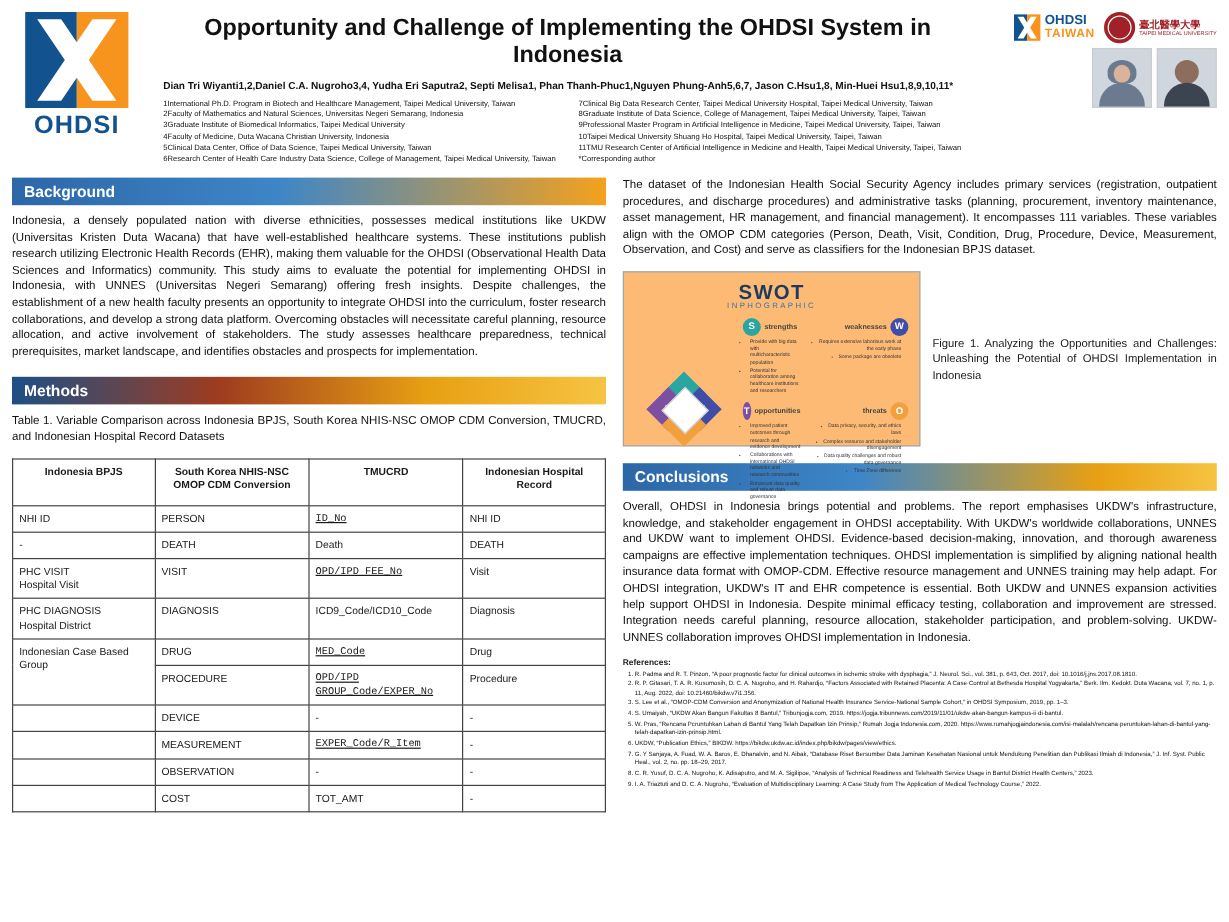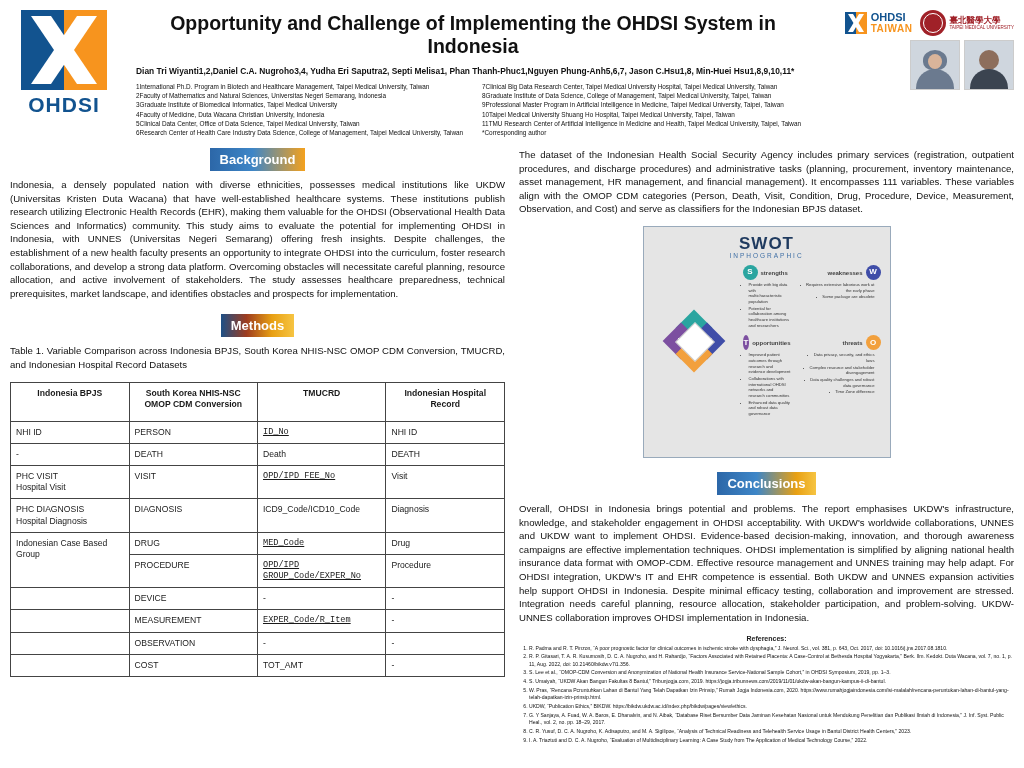--- a/index.html
+++ b/index.html
@@ -197,21 +197,20 @@
   .columns {
     display: flex;
     gap: 14px;
     margin-top: 14px;
     height: 614px;
   }
   .col {
     flex: 1 1 50%;
     display: flex;
     flex-direction: column;
-    align-items: center;
   }
   .sec-head {
     color: #fff;
     font-size: 13px;
     font-weight: bold;
     padding: 4px 10px;
     margin-bottom: 7px;
   }
   .sec-head.grad-blue {
     background: linear-gradient(90deg, #2c67a8 0%, #3e86c7 45%, #f4a11d 100%);
@@ -253,24 +252,24 @@
   
   .fig-row {
     display: flex;
     gap: 10px;
     align-items: center;
     margin-top: 10px;
   }
   .swot-box {
     flex: 0 0 248px;
     border: 1px solid #9ab;
-    background: #e5e5e5;
+    background: #fdba74;
     padding: 6px;
     position: relative;
-    height: 232px;
+    height: 146px;
     box-sizing: border-box;
   }
   .swot-title {
     text-align: center;
     font-size: 17px;
     font-weight: bold;
     color: #1f3a5f;
     letter-spacing: 1px;
     line-height: 1;
     margin-top: 2px;
@@ -488,21 +487,21 @@
           </tr>
           <tr>
             <td style="white-space:pre-line;">PHC VISIT
 Hospital Visit</td>
             <td>VISIT</td>
             <td class="ul">OPD/IPD FEE_No</td>
             <td>Visit</td>
           </tr>
           <tr>
             <td style="white-space:pre-line;">PHC DIAGNOSIS
-Hospital Diagnosis</td>
+Hospital District</td>
             <td>DIAGNOSIS</td>
             <td>ICD9_Code/ICD10_Code</td>
             <td>Diagnosis</td>
           </tr>
           <tr>
             <td rowspan="2">Indonesian Case Based Group</td>
             <td>DRUG</td>
             <td class="ul">MED_Code</td>
             <td>Drug</td>
           </tr>
@@ -609,20 +608,21 @@
               <ul>
                 <li>Data privacy, security, and ethics laws</li>
                 <li>Complex resource and stakeholder disengagement</li>
                 <li>Data quality challenges and robust data governance</li>
                 <li>Time Zone difference</li>
               </ul>
             </div>
 
           </div>
         </div>
+        <div class="fig-cap">Figure 1. Analyzing the Opportunities and Challenges: Unleashing the Potential of OHDSI Implementation in Indonesia</div>
       </div>
 
       <div class="sec-head grad-blue2" style="margin-top:14px;">Conclusions</div>
       <div class="body-text">Overall, OHDSI in Indonesia brings potential and problems. The report emphasises UKDW's infrastructure, knowledge, and stakeholder engagement in OHDSI acceptability. With UKDW's worldwide collaborations, UNNES and UKDW want to implement OHDSI. Evidence-based decision-making, innovation, and thorough awareness campaigns are effective implementation techniques. OHDSI implementation is simplified by aligning national health insurance data format with OMOP-CDM. Effective resource management and UNNES training may help adapt. For OHDSI integration, UKDW's IT and EHR competence is essential. Both UKDW and UNNES expansion activities help support OHDSI in Indonesia. Despite minimal efficacy testing, collaboration and improvement are stressed. Integration needs careful planning, resource allocation, stakeholder participation, and problem-solving. UKDW-UNNES collaboration improves OHDSI implementation in Indonesia.</div>
 
       <div class="refs-title">References:</div>
       <div class="refs">
         <ol>
           <li>R. Padma and R. T. Pinzon, “A poor prognostic factor for clinical outcomes in ischemic stroke with dysphagia,” J. Neurol. Sci., vol. 381, p. 643, Oct. 2017, doi: 10.1016/j.jns.2017.08.1810.</li>
           <li>R. P. Gitasari, T. A. R. Kusumosih, D. C. A. Nugroho, and H. Rahardjo, “Factors Associated with Retained Placenta: A Case-Control at Bethesda Hospital Yogyakarta,” Berk. Ilm. Kedokt. Duta Wacana, vol. 7, no. 1, p. 11, Aug. 2022, doi: 10.21460/bikdw.v7i1.356.</li>

